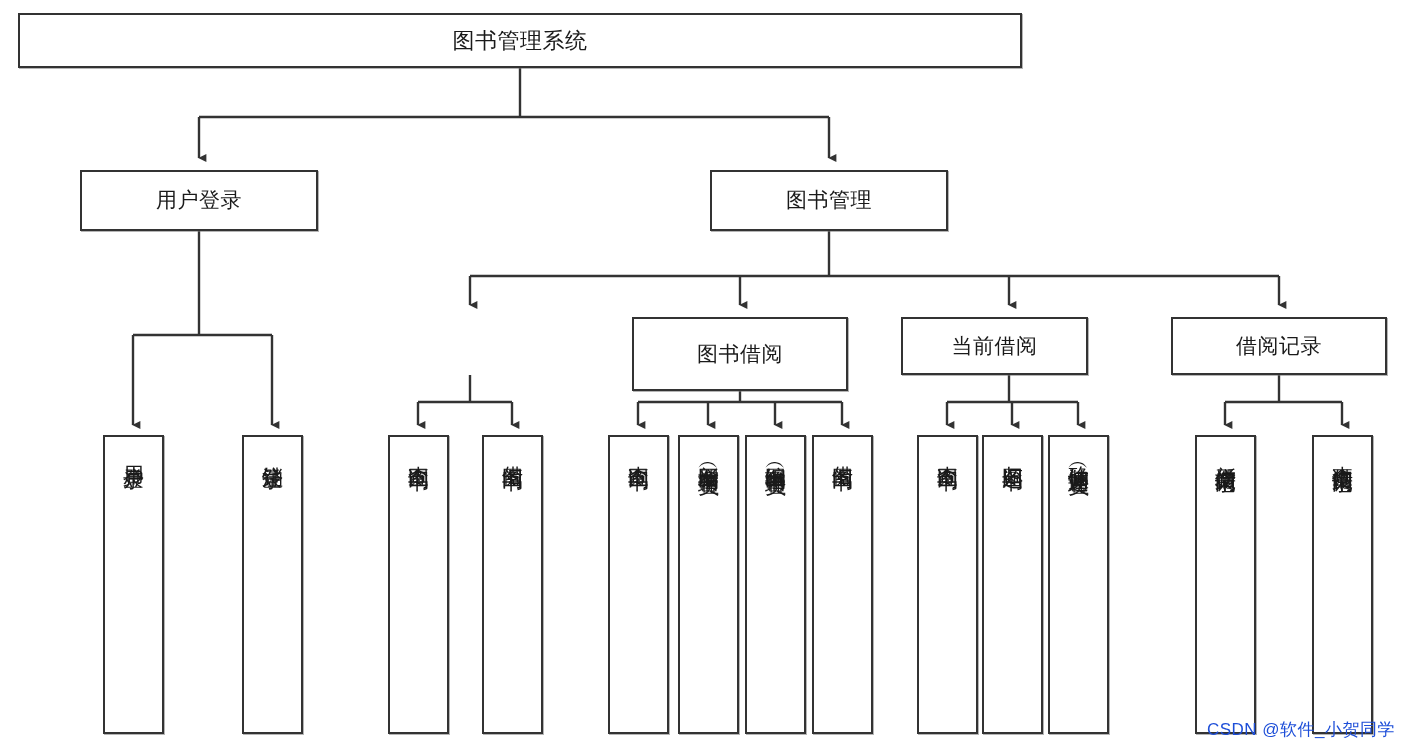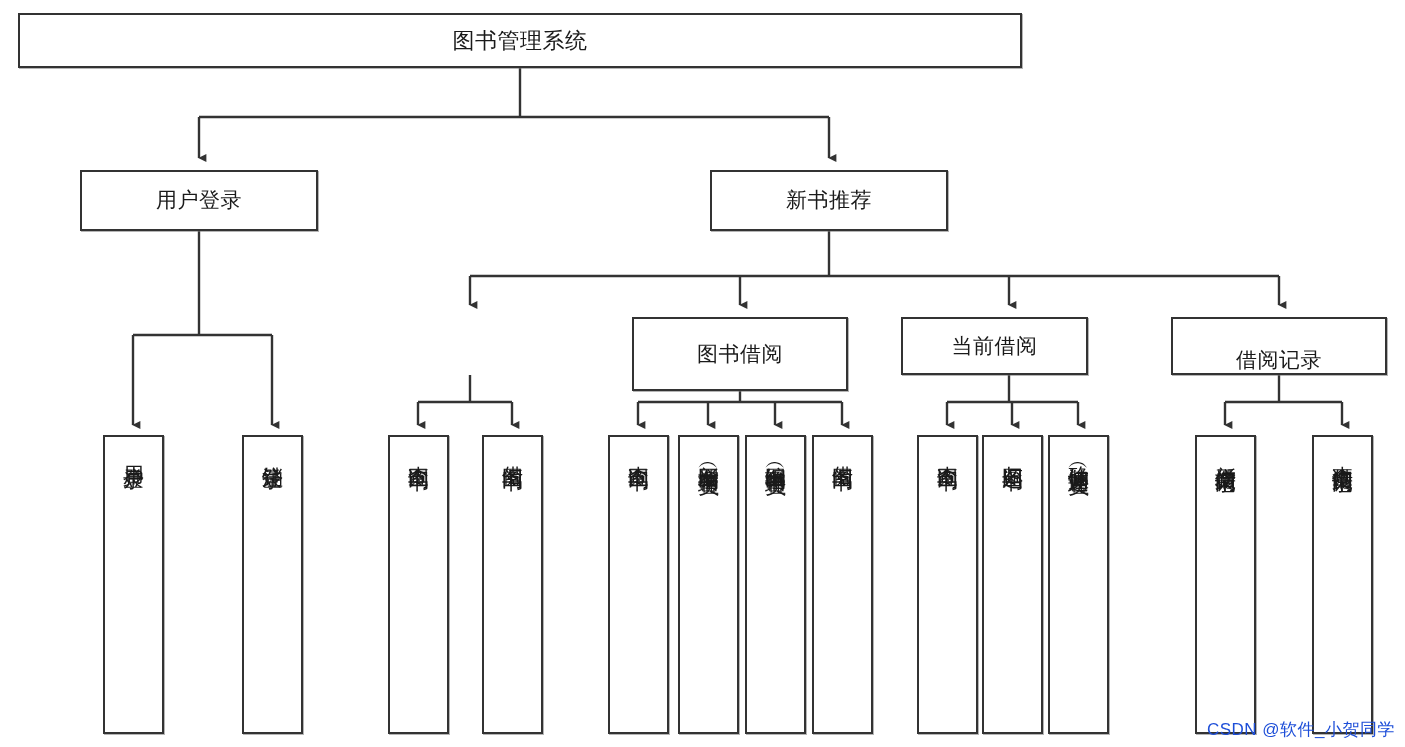--- a/index.html
+++ b/index.html
@@ -133,30 +133,30 @@
   </svg>
 
   <div class="node horiz root" style="left:18px; top:13px; width:1004px; height:55px;">
     <span class="node-label">图书管理系统</span>
   </div>
 
   <div class="node horiz" style="left:80px; top:170px; width:238px; height:61px;">
     <span class="node-label">用户登录</span>
   </div>
   <div class="node horiz" style="left:710px; top:170px; width:238px; height:61px;">
-    <span class="node-label">新书推荐</span>
+    <span class="node-label">图书管理</span>
   </div>
 
   <div class="node horiz" style="left:632px; top:317px; width:216px; height:74px;">
     <span class="node-label">图书借阅</span>
   </div>
   <div class="node horiz" style="left:901px; top:317px; width:187px; height:58px;">
     <span class="node-label">当前借阅</span>
   </div>
-  <div class="node horiz" style="left:1171px; top:317px; width:216px; height:58px;align-items:flex-end;">
+  <div class="node horiz" style="left:1171px; top:317px; width:216px; height:58px;">
     <span class="node-label">借阅记录</span>
   </div>
 
   <div class="node vert" style="left:103px; top:435px; width:61px; height:299px;">
     <span class="node-label">用户登录</span>
   </div>
   <div class="node vert" style="left:242px; top:435px; width:61px; height:299px;">
     <span class="node-label">注销登录</span>
   </div>
 

